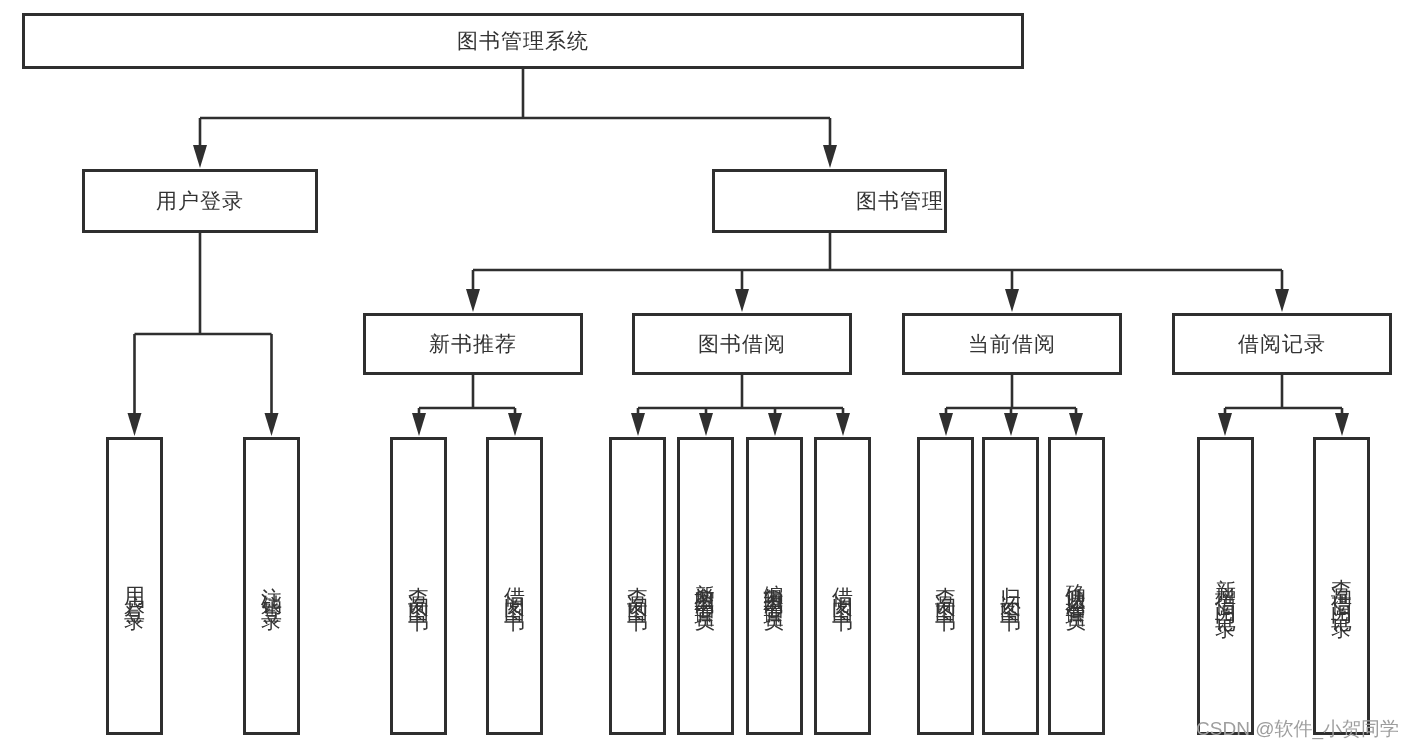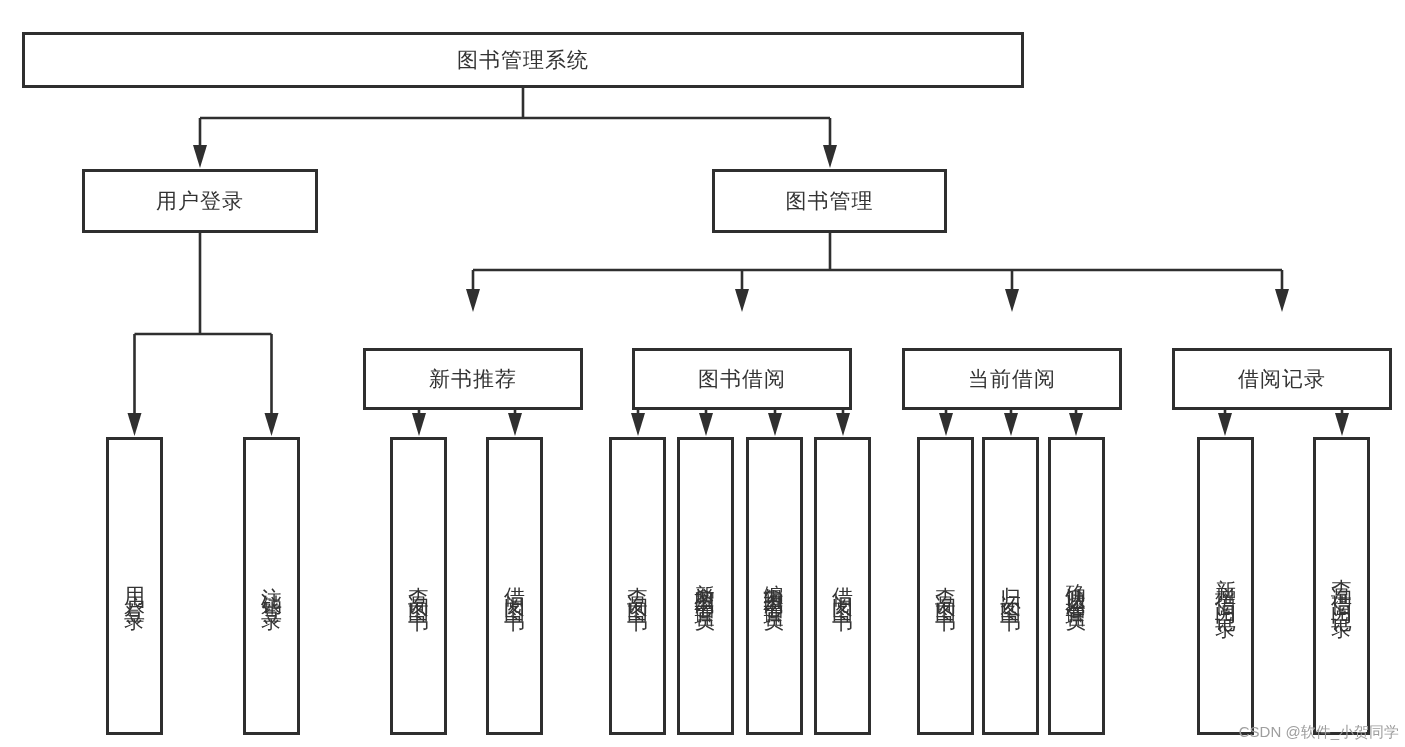--- a/index.html
+++ b/index.html
@@ -21,37 +21,37 @@
   .arrow{fill:var(--line);stroke:none;}
   .box{
     position:absolute;
     box-sizing:border-box;
     border:3px solid var(--line);
     background:var(--bg);
     display:flex;align-items:center;justify-content:center;
     color:var(--text);
   }
   .hlabel{font-size:21px;letter-spacing:1px;white-space:nowrap;}
-  .root{left:22px;top:13px;width:1002px;height:56px;margin-top:19px;}
+  .root{left:22px;top:13px;width:1002px;height:56px;}
   .l2a{left:82px;top:169px;width:236px;height:64px;}
-  .l2b{left:712px;top:169px;width:235px;height:64px;}
-  .l3{top:313px;width:220px;height:62px;margin-top:35px;}
+  .l2b{left:712px;top:169px;width:235px;height:64px;justify-content:flex-end;}
+  .l3{top:313px;width:220px;height:62px;}
   .leaf{top:437px;width:57px;height:298px;}
   .vlabel{
     writing-mode:vertical-rl;
     text-orientation:mixed;
     font-size:21px;
     letter-spacing:8px;
     white-space:nowrap;
   }
   .dense .vlabel{font-size:20px;letter-spacing:4px;}
   .watermark{
     position:absolute;
     right:6px;bottom:5px;
-    font-size:15px;
+    font-size:19px;
     color:var(--watermark);
     white-space:nowrap;
   }
 </style>
 </head>
 <body>
 
 <div class="canvas">
 
   <svg class="connectors" viewBox="0 0 1405 747" xmlns="http://www.w3.org/2000/svg">

